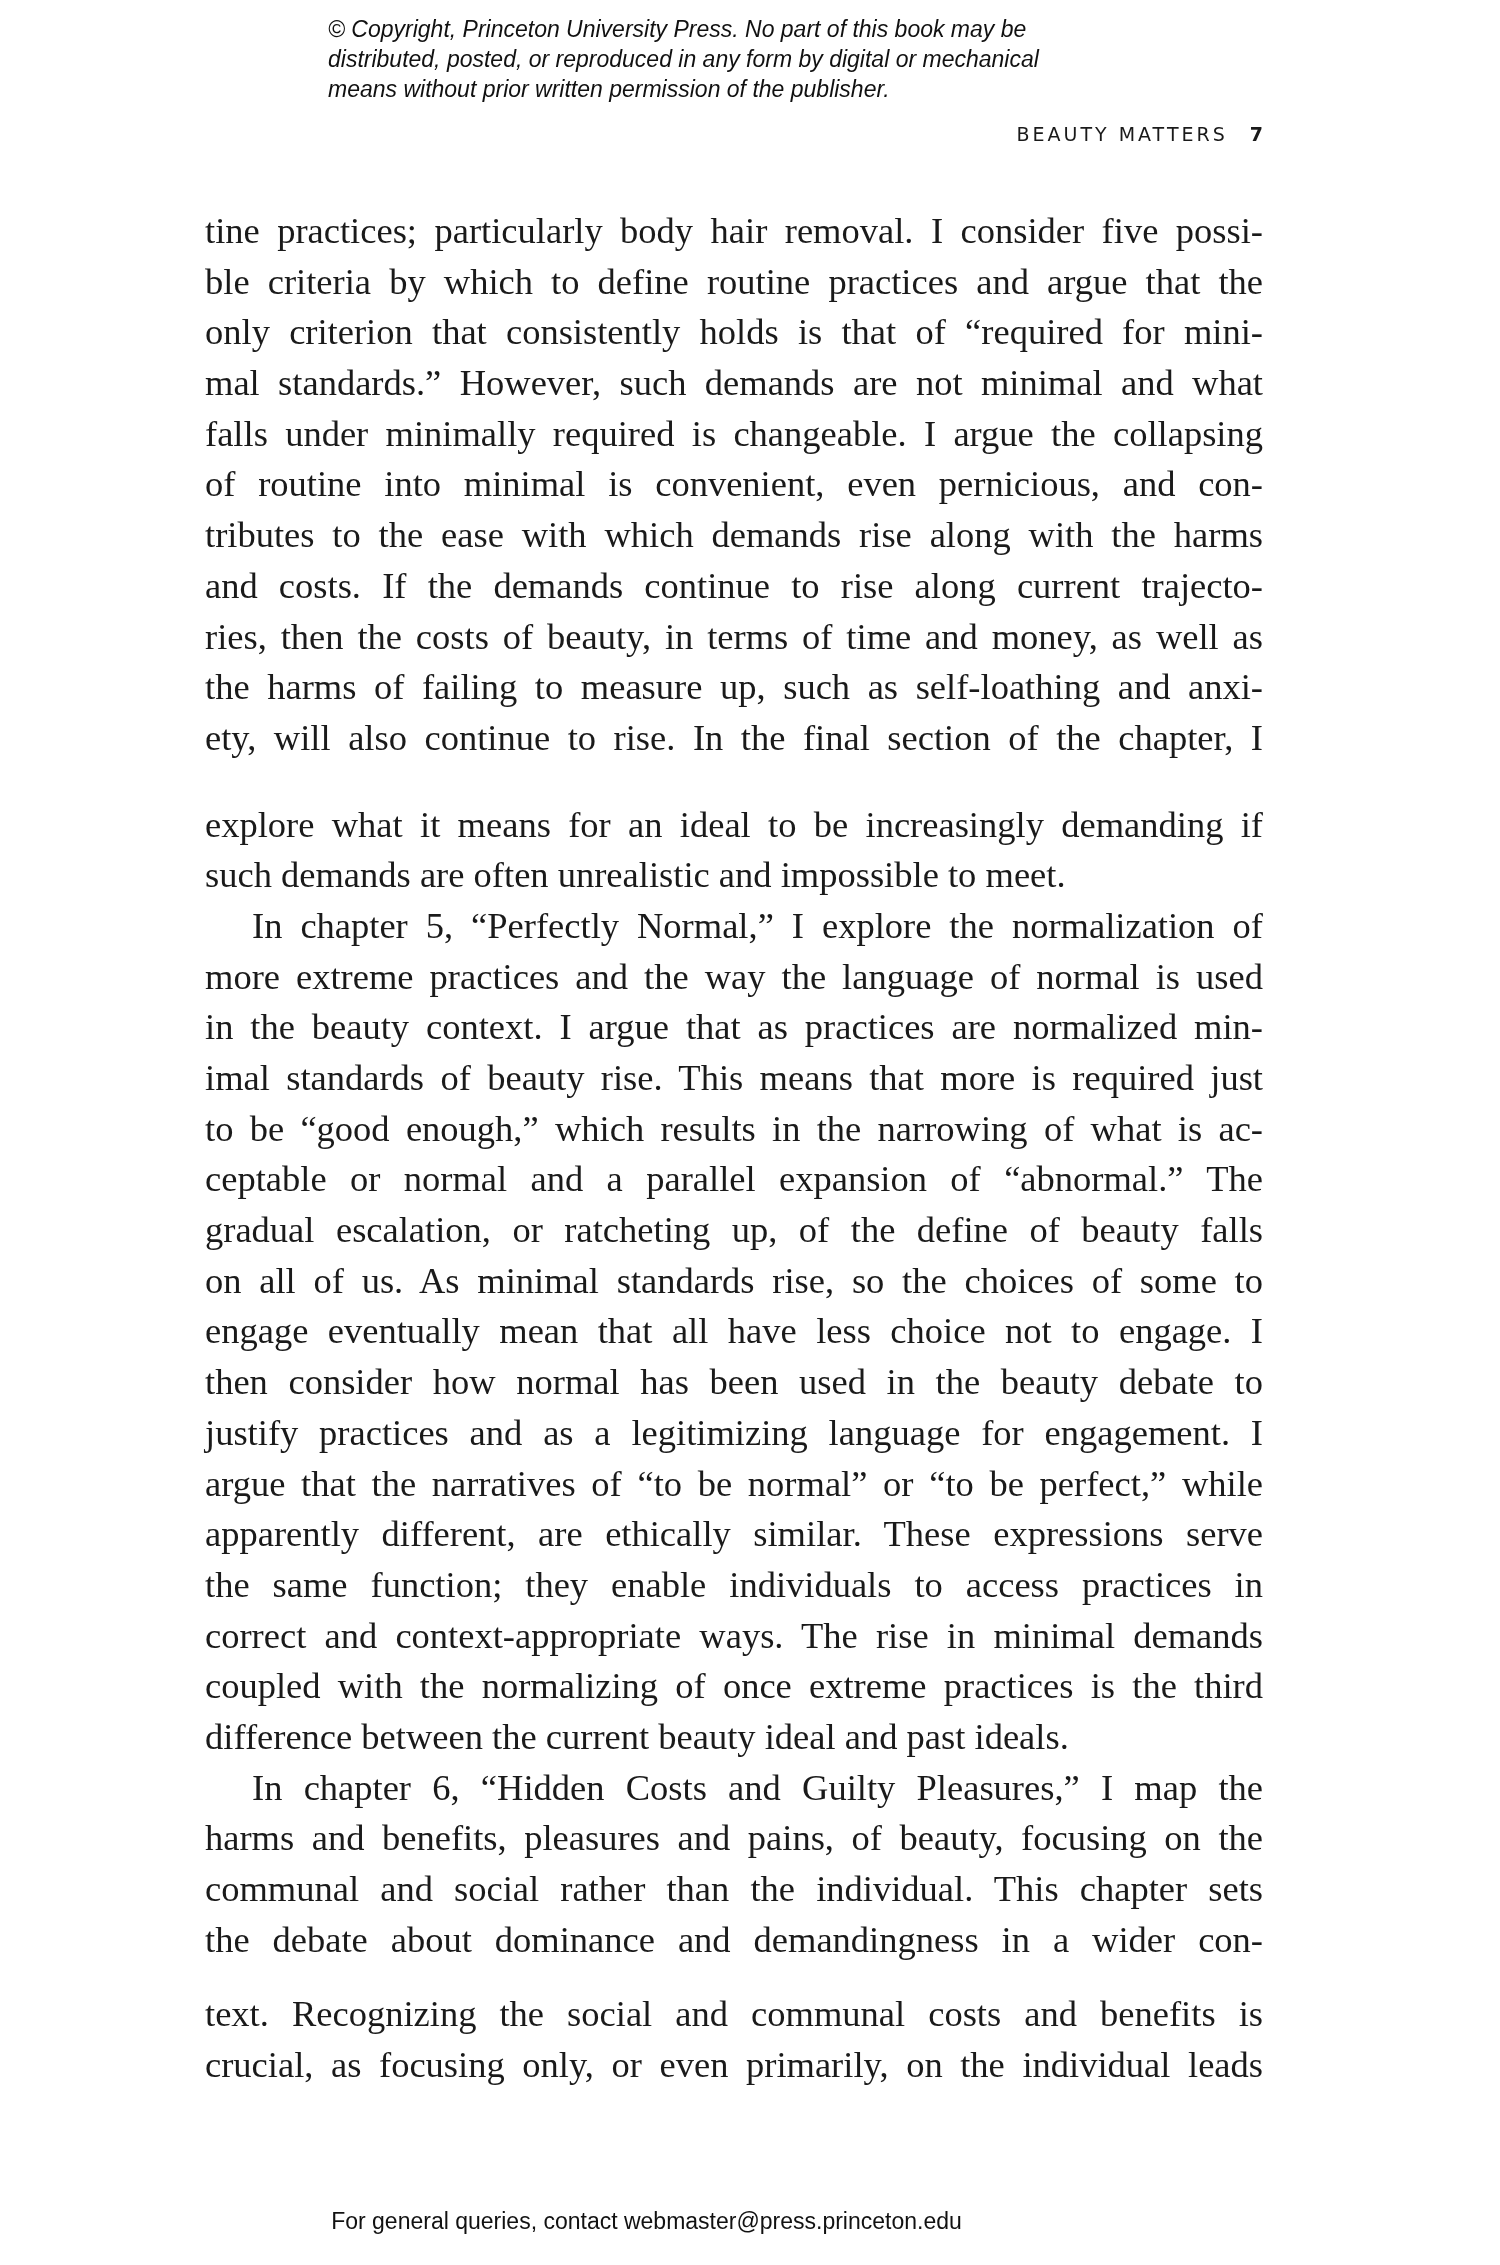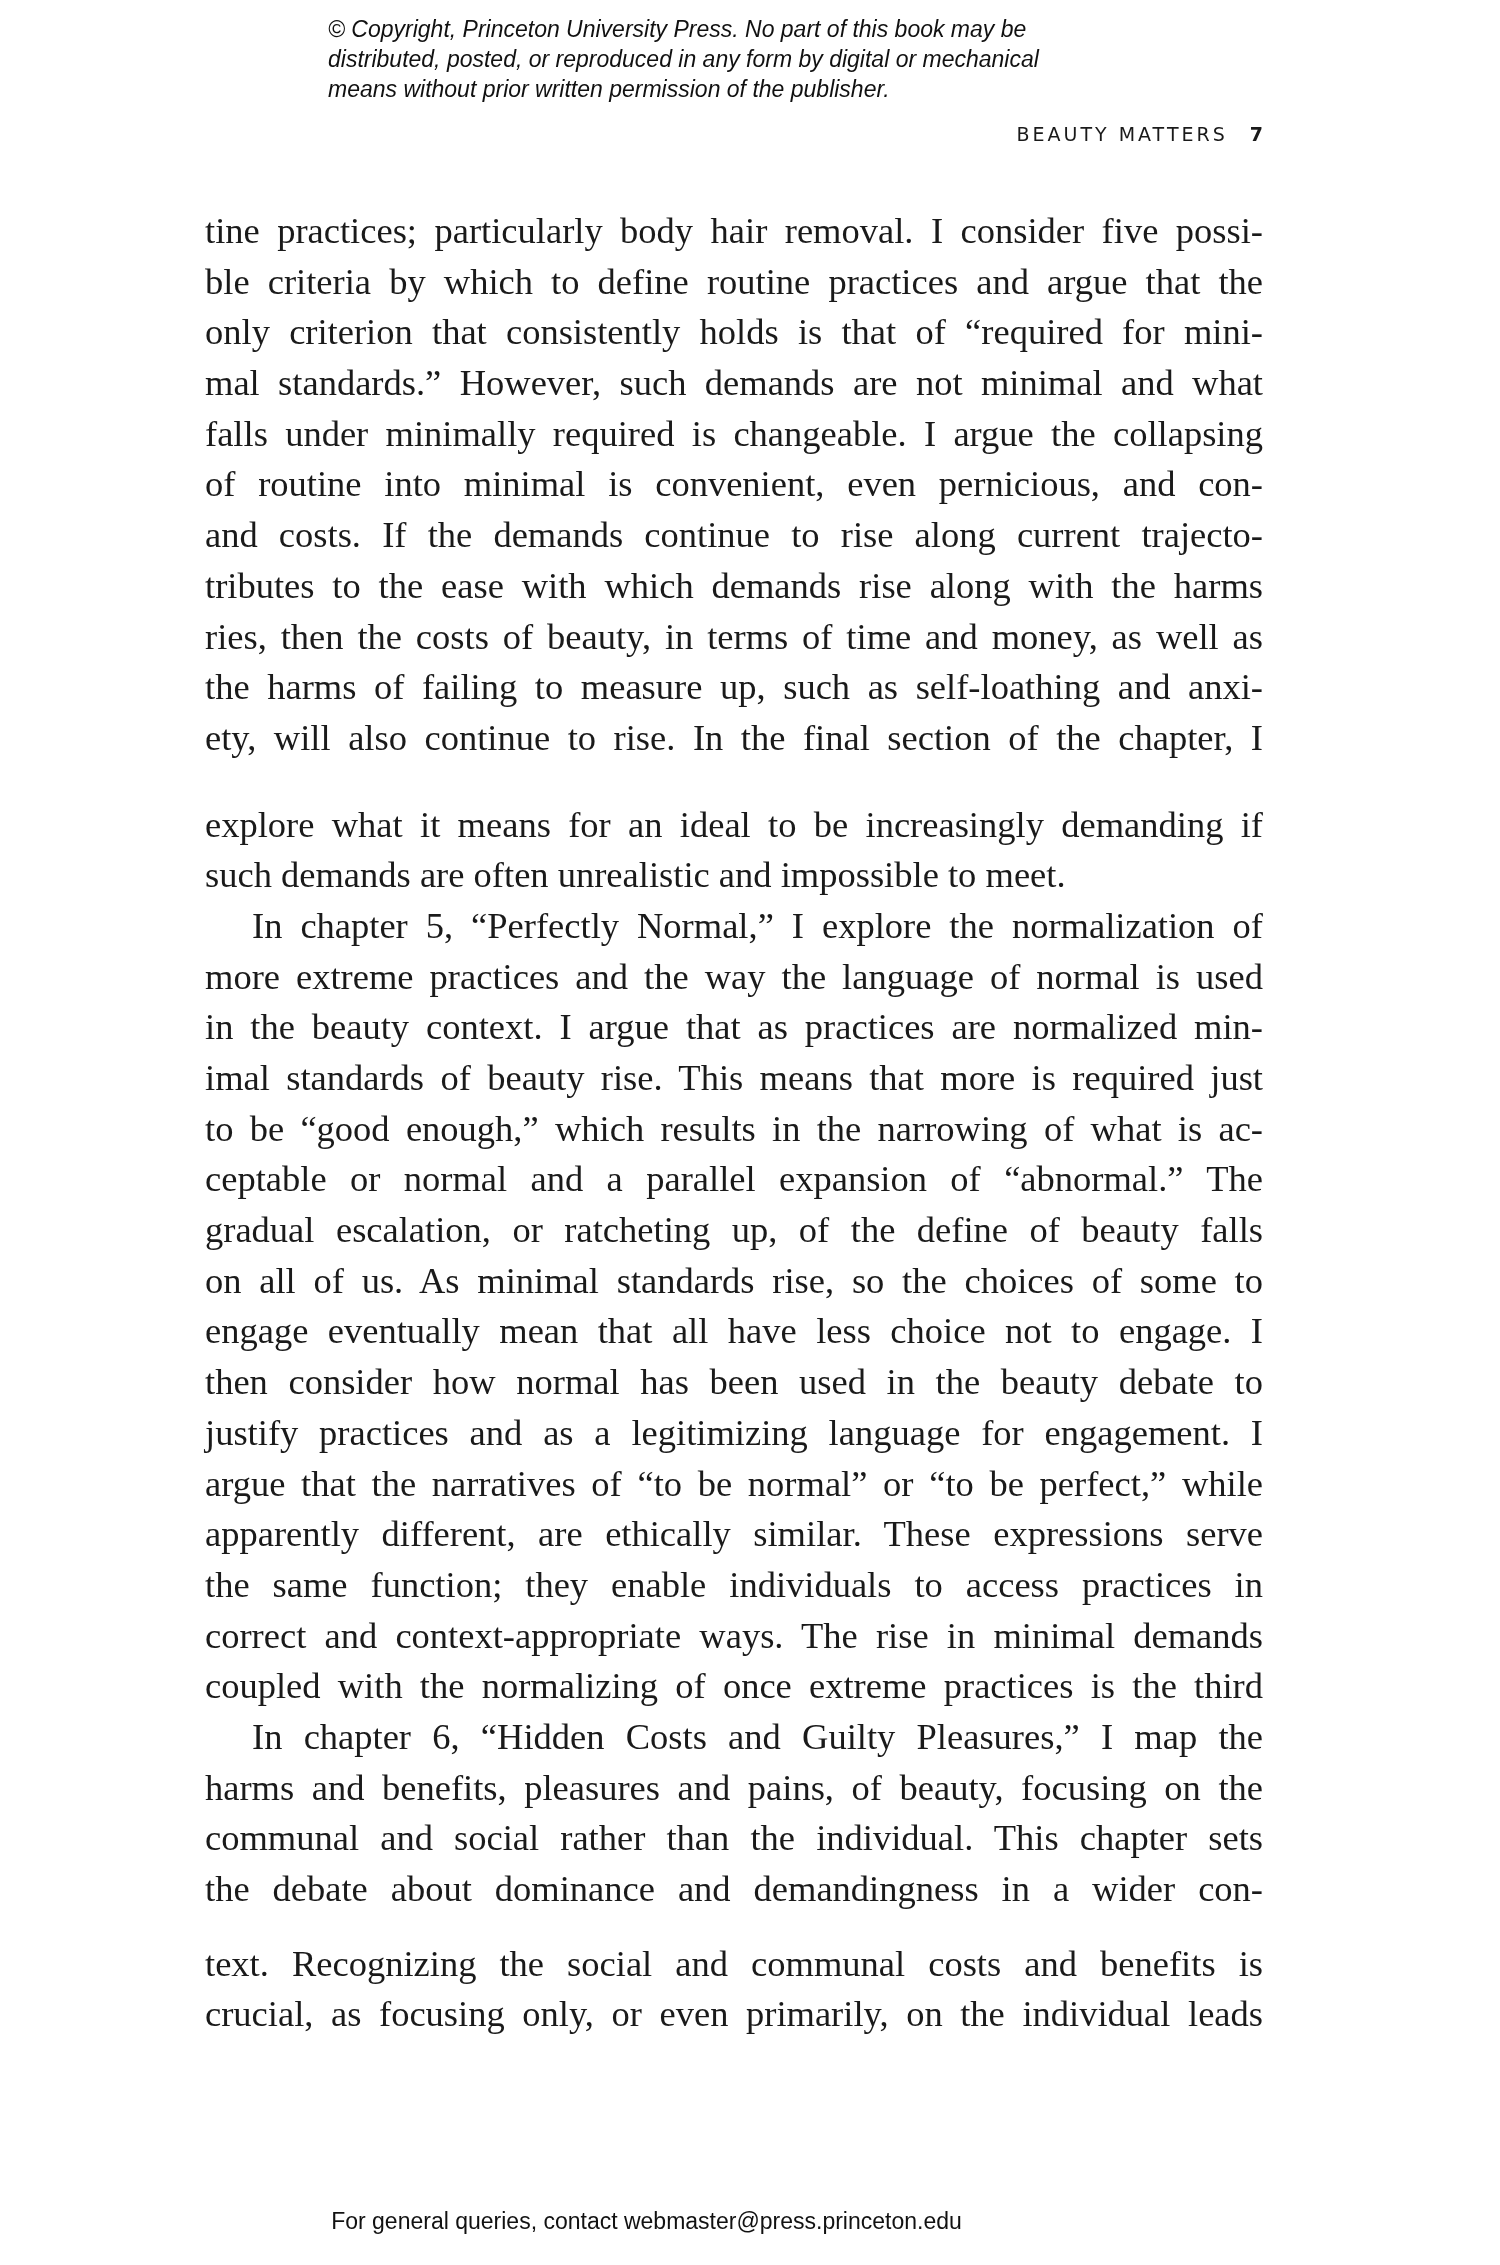--- a/index.html
+++ b/index.html
@@ -105,22 +105,22 @@
 </div>
 
 <div class="body-text">
   <div class="paragraph">
     <span class="line" style="white-space: normal;">tine practices; particularly body hair removal. I consider five possi-</span>
     <span class="line" style="white-space: normal;">ble criteria by which to define routine practices and argue that the</span>
     <span class="line" style="white-space: normal;">only criterion that consistently holds is that of “required for mini-</span>
     <span class="line" style="white-space: normal;">mal standards.” However, such demands are not minimal and what</span>
     <span class="line" style="white-space: normal;">falls under minimally required is changeable. I argue the collapsing</span>
     <span class="line" style="white-space: normal;">of routine into minimal is convenient, even pernicious, and con-</span>
+    <span class="line" style="white-space: normal;">tributes to the ease with which demands rise along with the harms</span>
     <span class="line" style="white-space: normal;">and costs. If the demands continue to rise along current trajecto-</span>
-    <span class="line" style="white-space: normal;">tributes to the ease with which demands rise along with the harms</span>
     <span class="line" style="white-space: normal;">ries, then the costs of beauty, in terms of time and money, as well as</span>
     <span class="line" style="white-space: normal;">the harms of failing to measure up, such as self-loathing and anxi-</span>
     <span class="line" style="white-space: normal;">ety, will also continue to rise. In the final section of the chapter, I</span>
     <span class="line" style="white-space: normal; margin-top: 36px;">explore what it means for an ideal to be increasingly demanding if</span>
     <span class="line last">such demands are often unrealistic and impossible to meet.</span>
   </div>
 
   <div class="paragraph">
     <span class="line indent" style="white-space: normal;">In chapter 5, “Perfectly Normal,” I explore the normalization of</span>
     <span class="line" style="white-space: normal;">more extreme practices and the way the language of normal is used</span>
@@ -131,20 +131,21 @@
     <span class="line" style="white-space: normal;">gradual escalation, or ratcheting up, of the define of beauty falls</span>
     <span class="line" style="white-space: normal;">on all of us. As minimal standards rise, so the choices of some to</span>
     <span class="line" style="white-space: normal;">engage eventually mean that all have less choice not to engage. I</span>
     <span class="line" style="white-space: normal;">then consider how normal has been used in the beauty debate to</span>
     <span class="line" style="white-space: normal;">justify practices and as a legitimizing language for engagement. I</span>
     <span class="line" style="white-space: normal;">argue that the narratives of “to be normal” or “to be perfect,” while</span>
     <span class="line" style="white-space: normal;">apparently different, are ethically similar. These expressions serve</span>
     <span class="line" style="white-space: normal;">the same function; they enable individuals to access practices in</span>
     <span class="line" style="white-space: normal;">correct and context-appropriate ways. The rise in minimal demands</span>
     <span class="line" style="white-space: normal;">coupled with the normalizing of once extreme practices is the third</span>
+    <span class="line last">difference between the current beauty ideal and past ideals.</span>
   </div>
 
   <div class="paragraph">
     <span class="line indent" style="white-space: normal;">In chapter 6, “Hidden Costs and Guilty Pleasures,” I map the</span>
     <span class="line" style="white-space: normal;">harms and benefits, pleasures and pains, of beauty, focusing on the</span>
     <span class="line" style="white-space: normal;">communal and social rather than the individual. This chapter sets</span>
     <span class="line" style="white-space: normal;">the debate about dominance and demandingness in a wider con-</span>
     <span class="line" style="white-space: normal; margin-top: 24px;">text. Recognizing the social and communal costs and benefits is</span>
     <span class="line" style="white-space: normal;">crucial, as focusing only, or even primarily, on the individual leads</span>
   </div>

